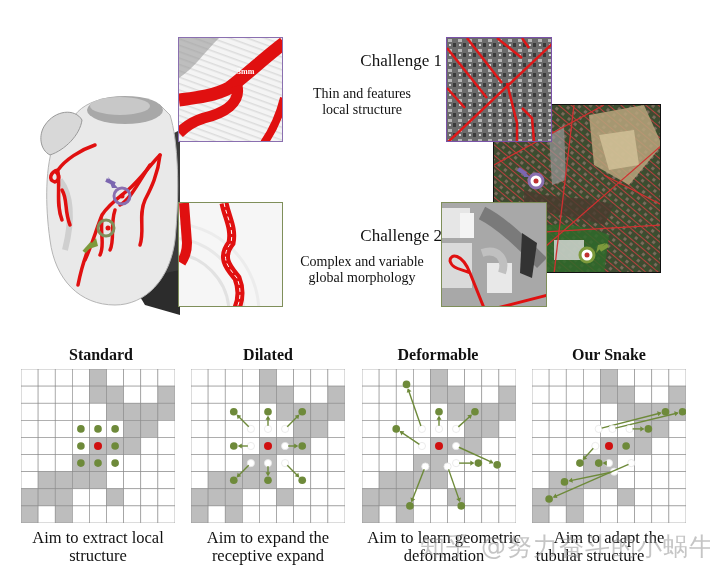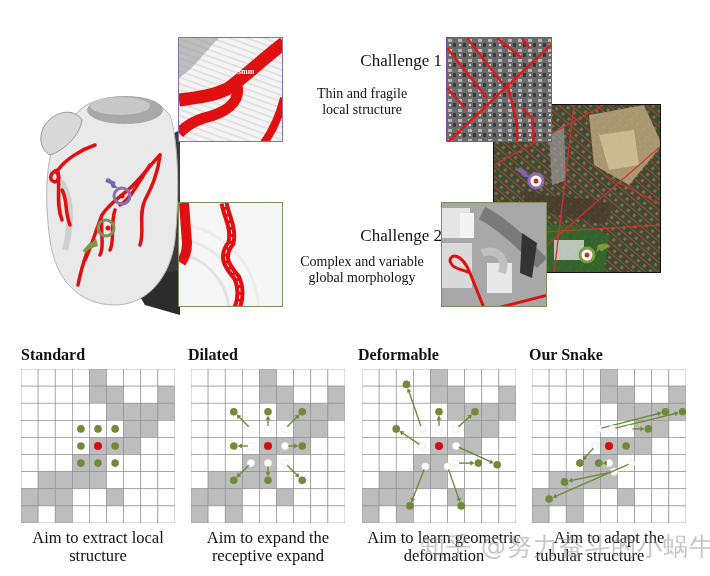--- a/index.html
+++ b/index.html
@@ -1,20 +1,20 @@
 <!DOCTYPE html>
 <html><head>
 <meta charset="utf-8">
 <style>
   html, body { margin:0; padding:0; background:#fff; }
   body { width:710px; height:576px; position:relative; overflow:hidden; font-family:"Liberation Serif","DejaVu Serif",serif; color:#111; }
   .abs { position:absolute; }
   .ctitle { font-weight:normal; font-size:17px; text-align:right; width:160px; }
   .cdesc { font-size:14px; text-align:center; width:180px; line-height:16px; }
-  .gtitle { font-weight:bold; font-size:16px; width:160px; }
+  .gtitle { font-weight:bold; font-size:16px; text-align:center; width:160px; }
   .gcap { font-size:16.5px; text-align:center; width:180px; line-height:18px; }
   .panel { position:absolute; overflow:hidden; box-sizing:border-box; }
   .grid { position:absolute; width:154px; height:154px; }
   .watermark { position:absolute; left:420px; top:530px; font-family:"DejaVu Sans",sans-serif; font-size:25px; color:rgba(150,150,150,0.55); letter-spacing:1px; white-space:nowrap; }
 </style>
 </head>
 <body>
 
 <svg class="abs" style="left:20px;top:80px" width="160" height="240" viewBox="0 0 160 240">
 
@@ -71,21 +71,21 @@
     <circle cx="-10" cy="110" r="60" fill="none" stroke="#e2e2e2" stroke-width="3"></circle>
     <circle cx="-10" cy="110" r="75" fill="none" stroke="#e8e8e8" stroke-width="3"></circle>
     <circle cx="-10" cy="110" r="90" fill="none" stroke="#ececec" stroke-width="3"></circle>
     <path d="M5 0 L8 40 C8 50,5 55,2 60" stroke="#e01010" stroke-width="10" fill="none"></path>
     <path d="M45 0 C48 15,55 25,52 40 C40 55,50 65,58 75 C62 85,62 95,58 105" stroke="#e01010" stroke-width="9" fill="none"></path>
     <path d="M45 0 C48 15,55 25,52 40 C40 55,50 65,58 75 C62 85,62 95,58 105" stroke="#fff" stroke-width="1" stroke-dasharray="4 3" fill="none"></path>
   </svg>
 </div>
 
 <div class="abs ctitle" style="left:282px;top:51px">Challenge 1</div>
-<div class="abs cdesc" style="left:272px;top:86px">Thin and fragile</div>
+<div class="abs cdesc" style="left:272px;top:86px">Thin and features</div>
 <div class="abs cdesc" style="left:272px;top:102px">local structure</div>
 <div class="abs ctitle" style="left:282px;top:226px">Challenge 2</div>
 <div class="abs cdesc" style="left:272px;top:254px">Complex and variable</div>
 <div class="abs cdesc" style="left:272px;top:270px">global morphology</div>
 
 <div class="panel" style="left:493px;top:104px;width:168px;height:169px;border:1.5px solid #111;background:#3f4a32;">
   <svg width="168" height="169" viewBox="0 0 168 169">
     <defs>
       <pattern id="houses" width="8" height="8" patternUnits="userSpaceOnUse" patternTransform="rotate(40)">
         <rect width="8" height="8" fill="#3e4b30"></rect>

